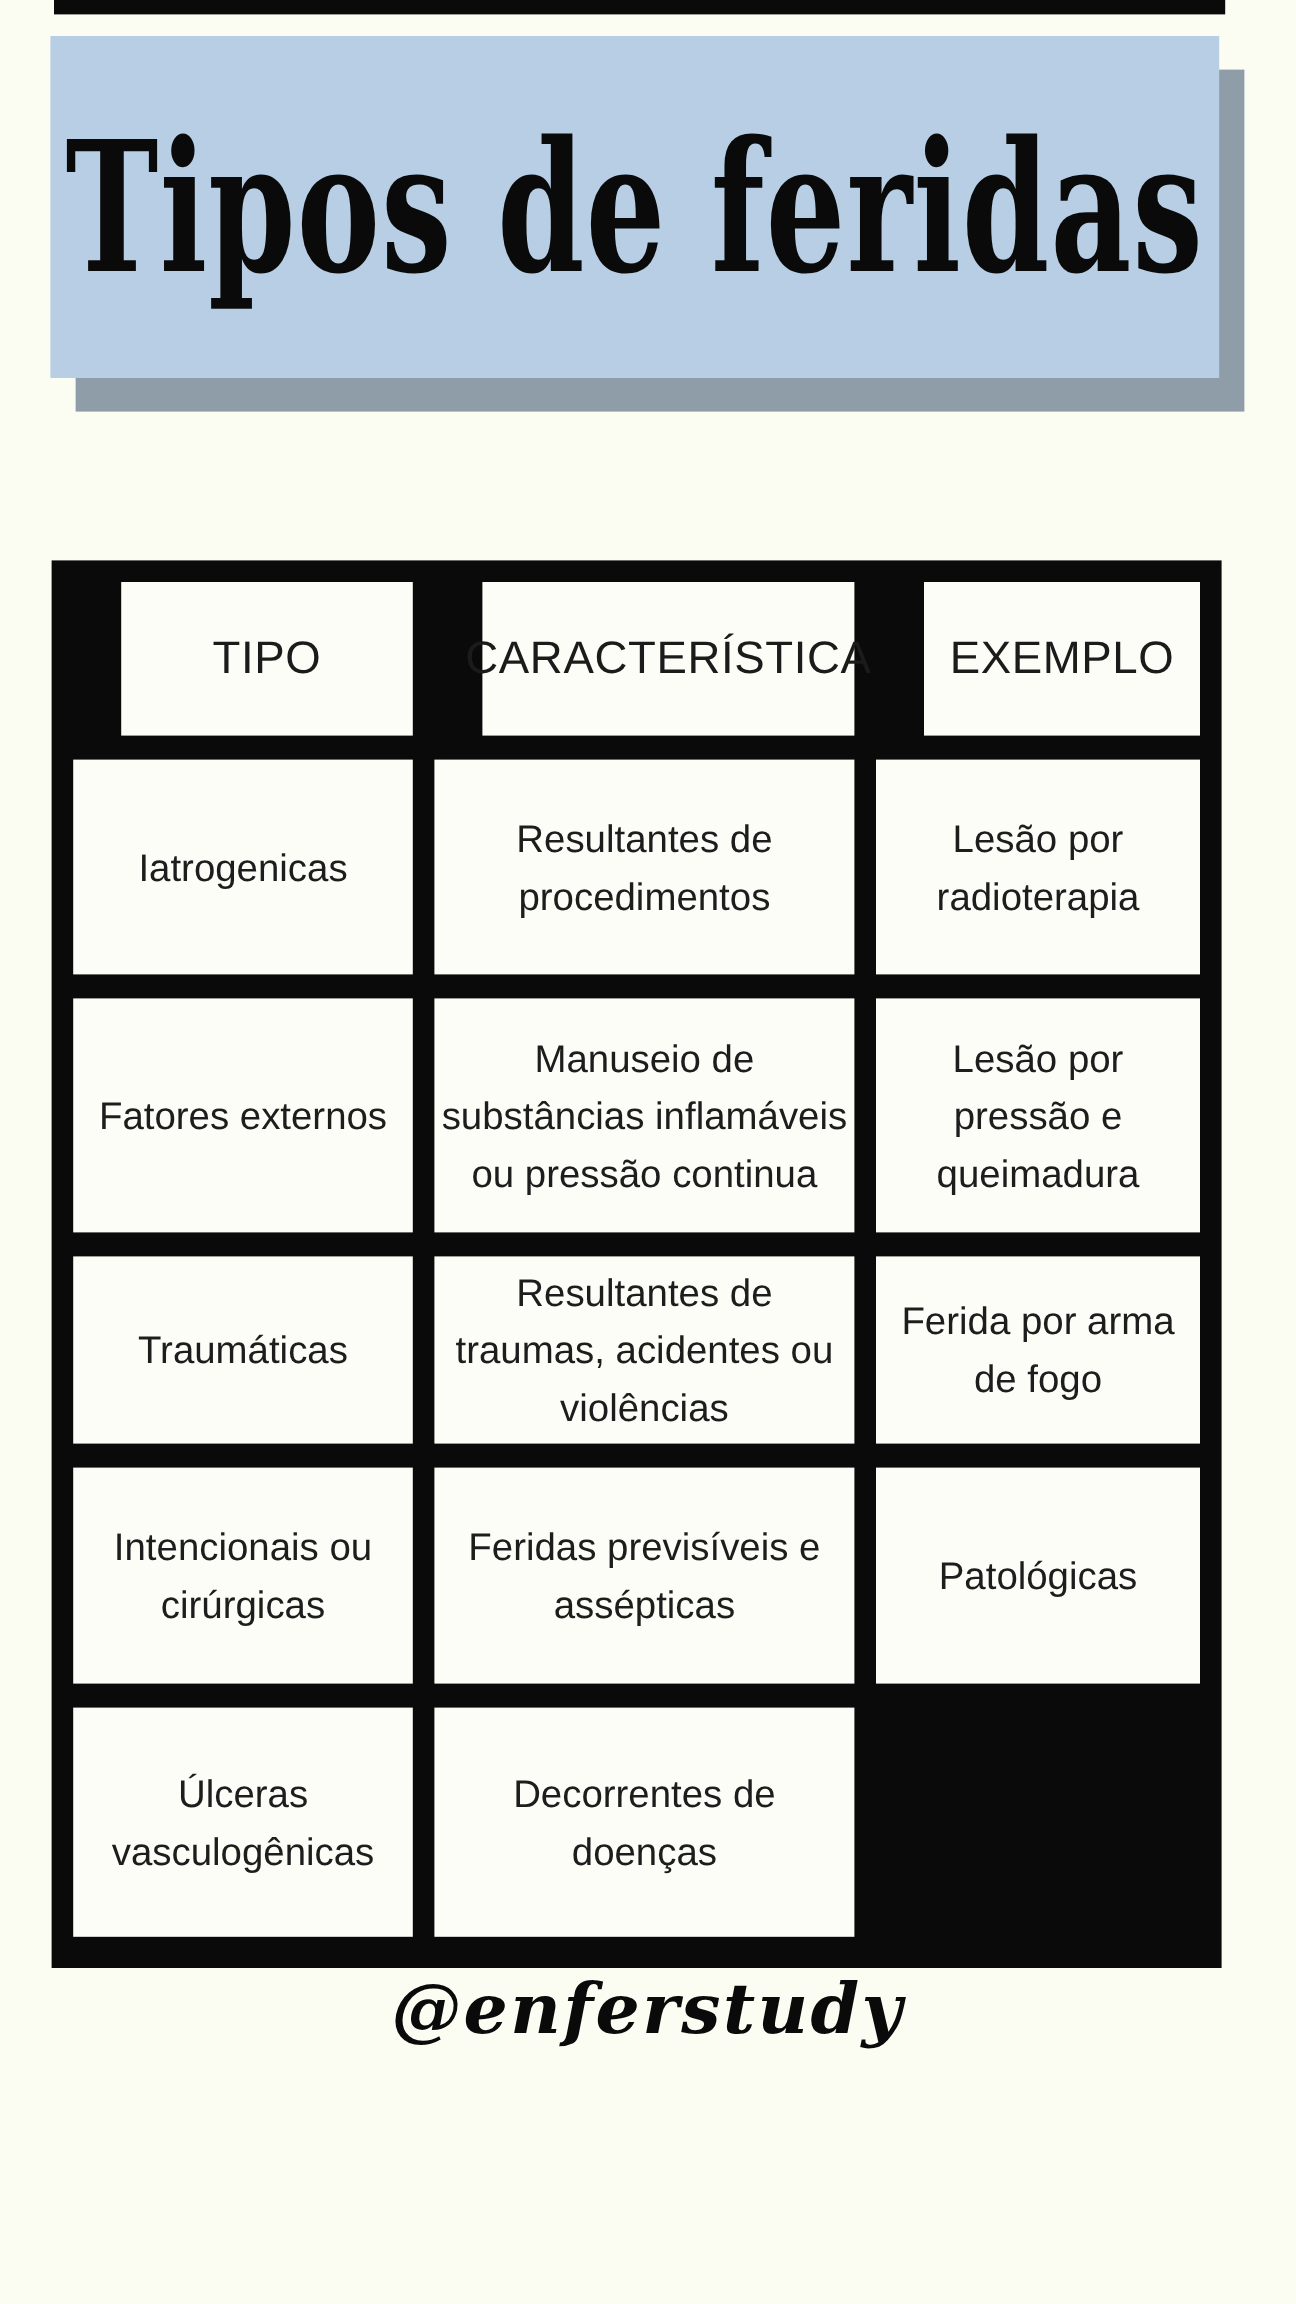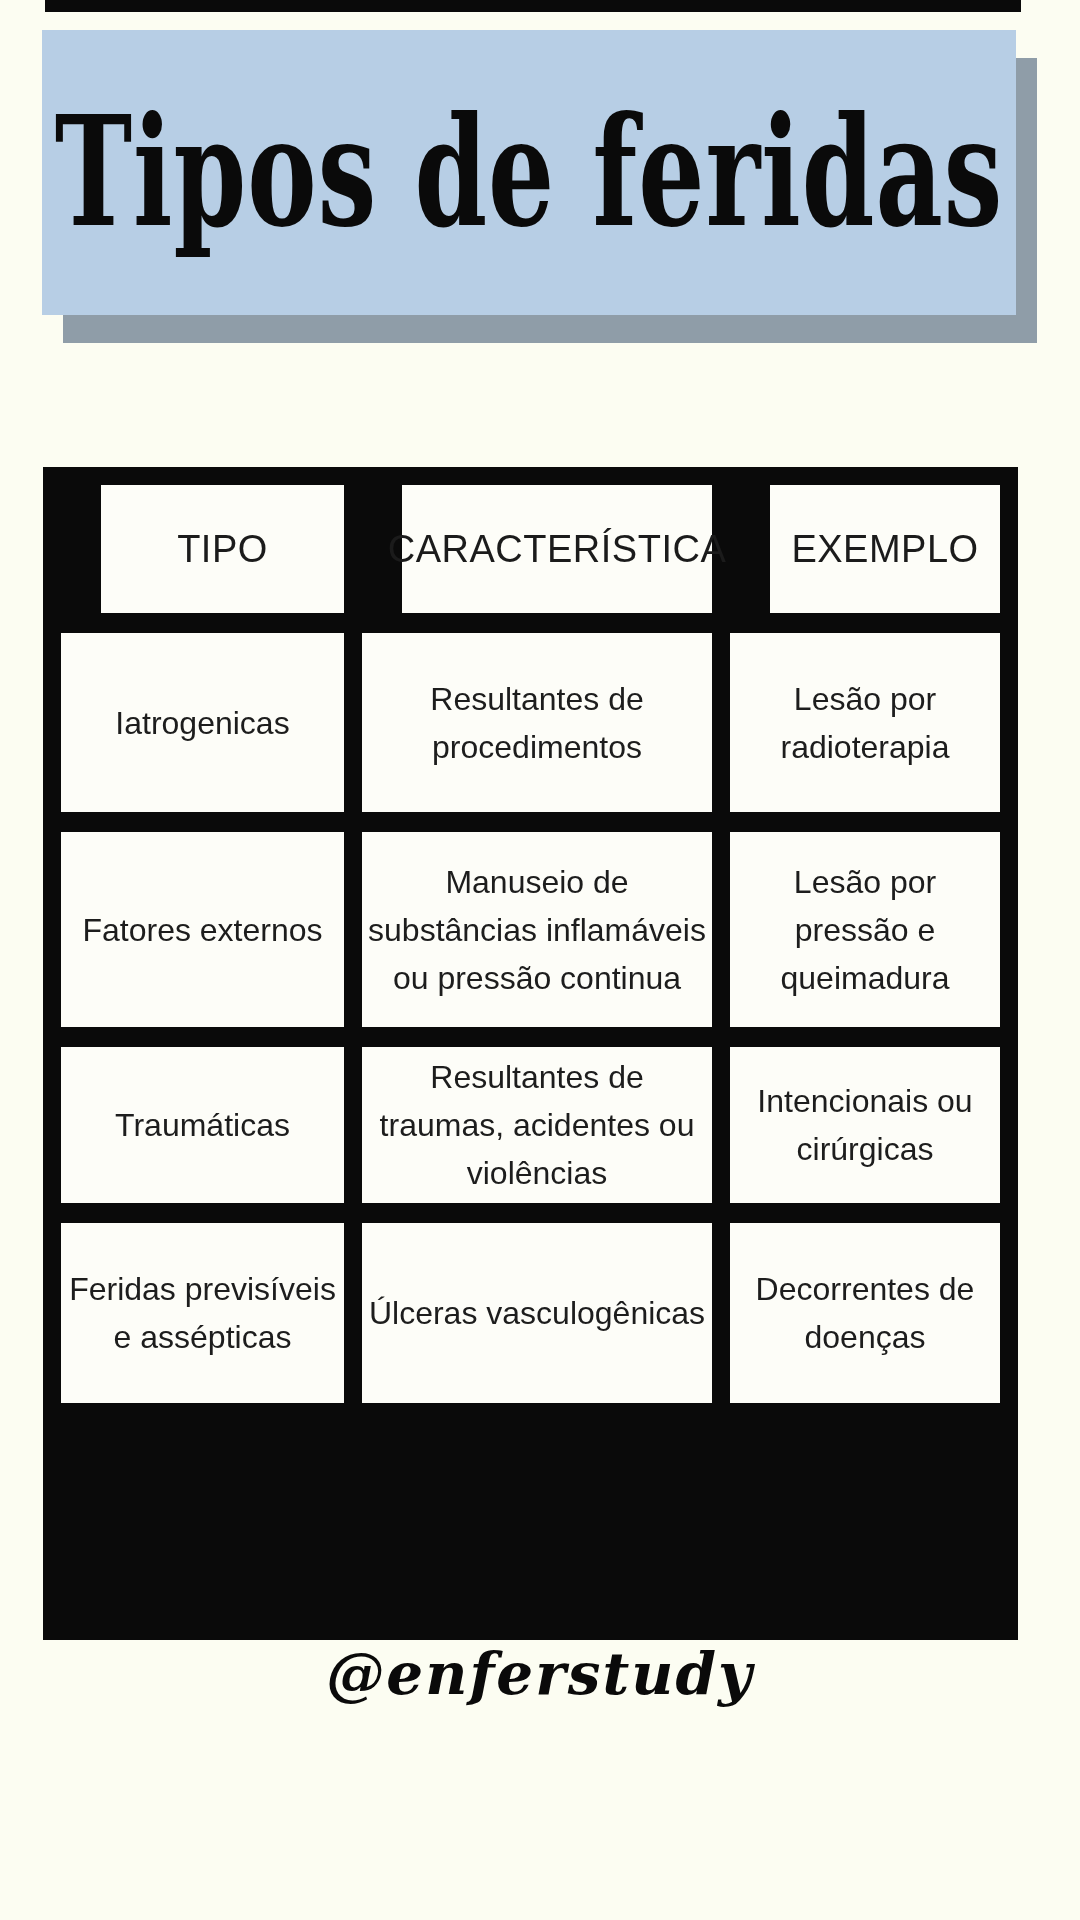--- a/index.html
+++ b/index.html
@@ -111,24 +111,26 @@
     <div class="cell">Iatrogenicas</div>
     <div class="cell">Resultantes de procedimentos</div>
     <div class="cell">Lesão por radioterapia</div>
 
     <div class="cell">Fatores externos</div>
     <div class="cell">Manuseio de substâncias inflamáveis ou pressão continua</div>
     <div class="cell">Lesão por pressão e queimadura</div>
 
     <div class="cell">Traumáticas</div>
     <div class="cell">Resultantes de traumas, acidentes ou violências</div>
+    <div class="cell">Ferida por arma de fogo</div>
 
     <div class="cell">Intencionais ou cirúrgicas</div>
     <div class="cell">Feridas previsíveis e assépticas</div>
 
+    <div class="cell">Patológicas</div>
     <div class="cell">Úlceras vasculogênicas</div>
     <div class="cell">Decorrentes de doenças</div>
   </div>
 
   <div class="handle">@enferstudy</div>
 
   <div class="bottom-bar"></div>
 
 </div>
 

